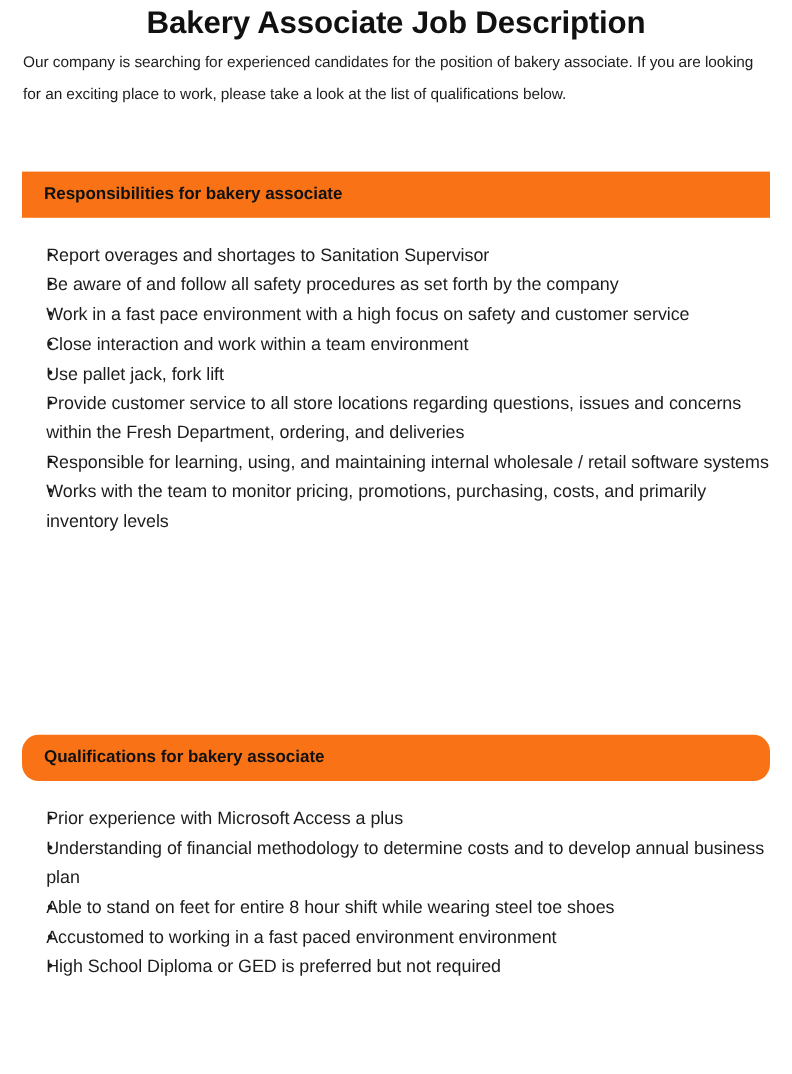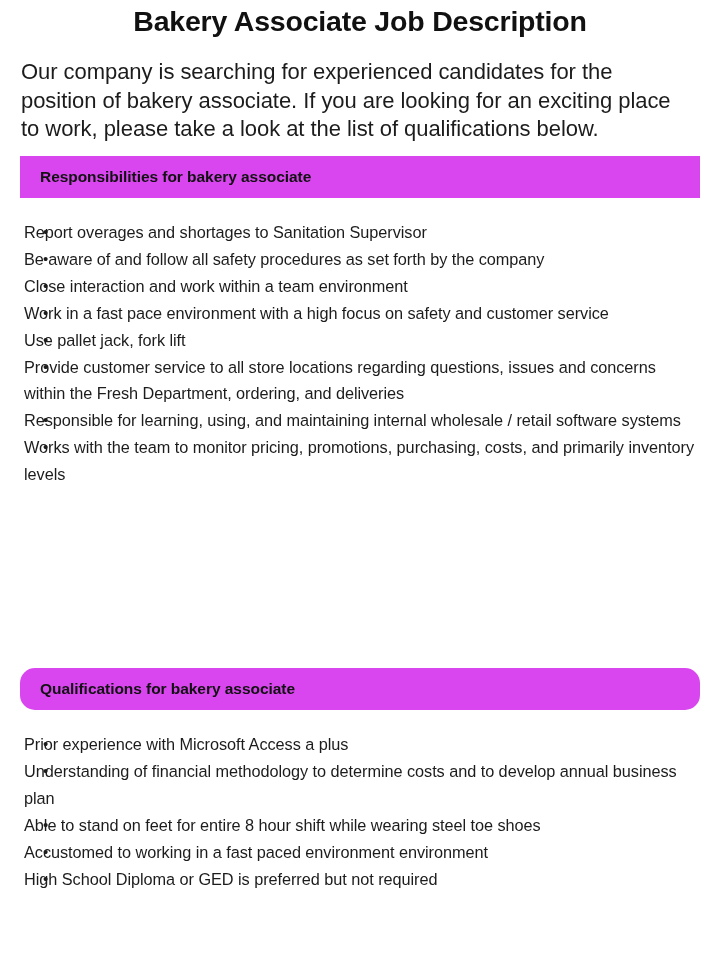--- a/index.html
+++ b/index.html
@@ -38,36 +38,36 @@
     line-height: 38px;
     font-weight: bold;
     letter-spacing: -0.2px;
     color: #111111;
   }
 
   
   .intro {
     position: absolute;
     left: 21px;
-    top: 58px;
+    top: 42px;
     width: 672px;
     margin: 0;
-    font-size: 22px;
+    font-size: 14px;
     line-height: 28.5px;
     color: #1c1c1c;
     letter-spacing: -0.05px;
   }
 
   
   .section-bar {
     position: absolute;
     left: 20px;
     width: 680px;
     height: 42px;
-    background: #d946ef;
+    background: #f97316;
     box-sizing: border-box;
   }
 
   .section-bar .section-title {
     position: absolute;
     left: 20px;
     top: 0;
     height: 42px;
     line-height: 42px;
     font-size: 15.5px;
@@ -89,21 +89,21 @@
     list-style: none;
     width: 700px;
   }
 
   #list-responsibilities { top: 219px; }
   #list-qualifications   { top: 731px; }
 
   .bullet-list li {
     position: relative;
     margin: 0;
-    padding: 0 0 0 24px;
+    padding: 0 0 0 42px;
     font-size: 16.3px;
     line-height: 26.9px;
     color: #1c1c1c;
     letter-spacing: -0.05px;
     max-width: 690px;
   }
 
   .bullet-list li::before {
     content: "\2022";
     position: absolute;
@@ -125,22 +125,22 @@
 
   <p class="intro">Our company is searching for experienced candidates for the position of bakery associate. If you are looking for an exciting place to work, please take a look at the list of qualifications below.</p>
 
   <div class="section-bar" id="bar-responsibilities">
     <span class="section-title">Responsibilities for bakery associate</span>
   </div>
 
   <ul class="bullet-list" id="list-responsibilities">
       <li><span class="li-text">Report overages and shortages to Sanitation Supervisor</span></li>
       <li><span class="li-text">Be aware of and follow all safety procedures as set forth by the company</span></li>
+      <li><span class="li-text">Work in a fast pace environment with a high focus on safety and customer service</span></li>
       <li><span class="li-text">Close interaction and work within a team environment</span></li>
-      <li><span class="li-text">Work in a fast pace environment with a high focus on safety and customer service</span></li>
       <li><span class="li-text">Use pallet jack, fork lift</span></li>
       <li><span class="li-text">Provide customer service to all store locations regarding questions, issues and concerns within the Fresh Department, ordering, and deliveries</span></li>
       <li><span class="li-text">Responsible for learning, using, and maintaining internal wholesale / retail software systems</span></li>
       <li><span class="li-text">Works with the team to monitor pricing, promotions, purchasing, costs, and primarily inventory levels</span></li>
     </ul>
 
   <div class="section-bar" id="bar-qualifications">
     <span class="section-title">Qualifications for bakery associate</span>
   </div>
 

